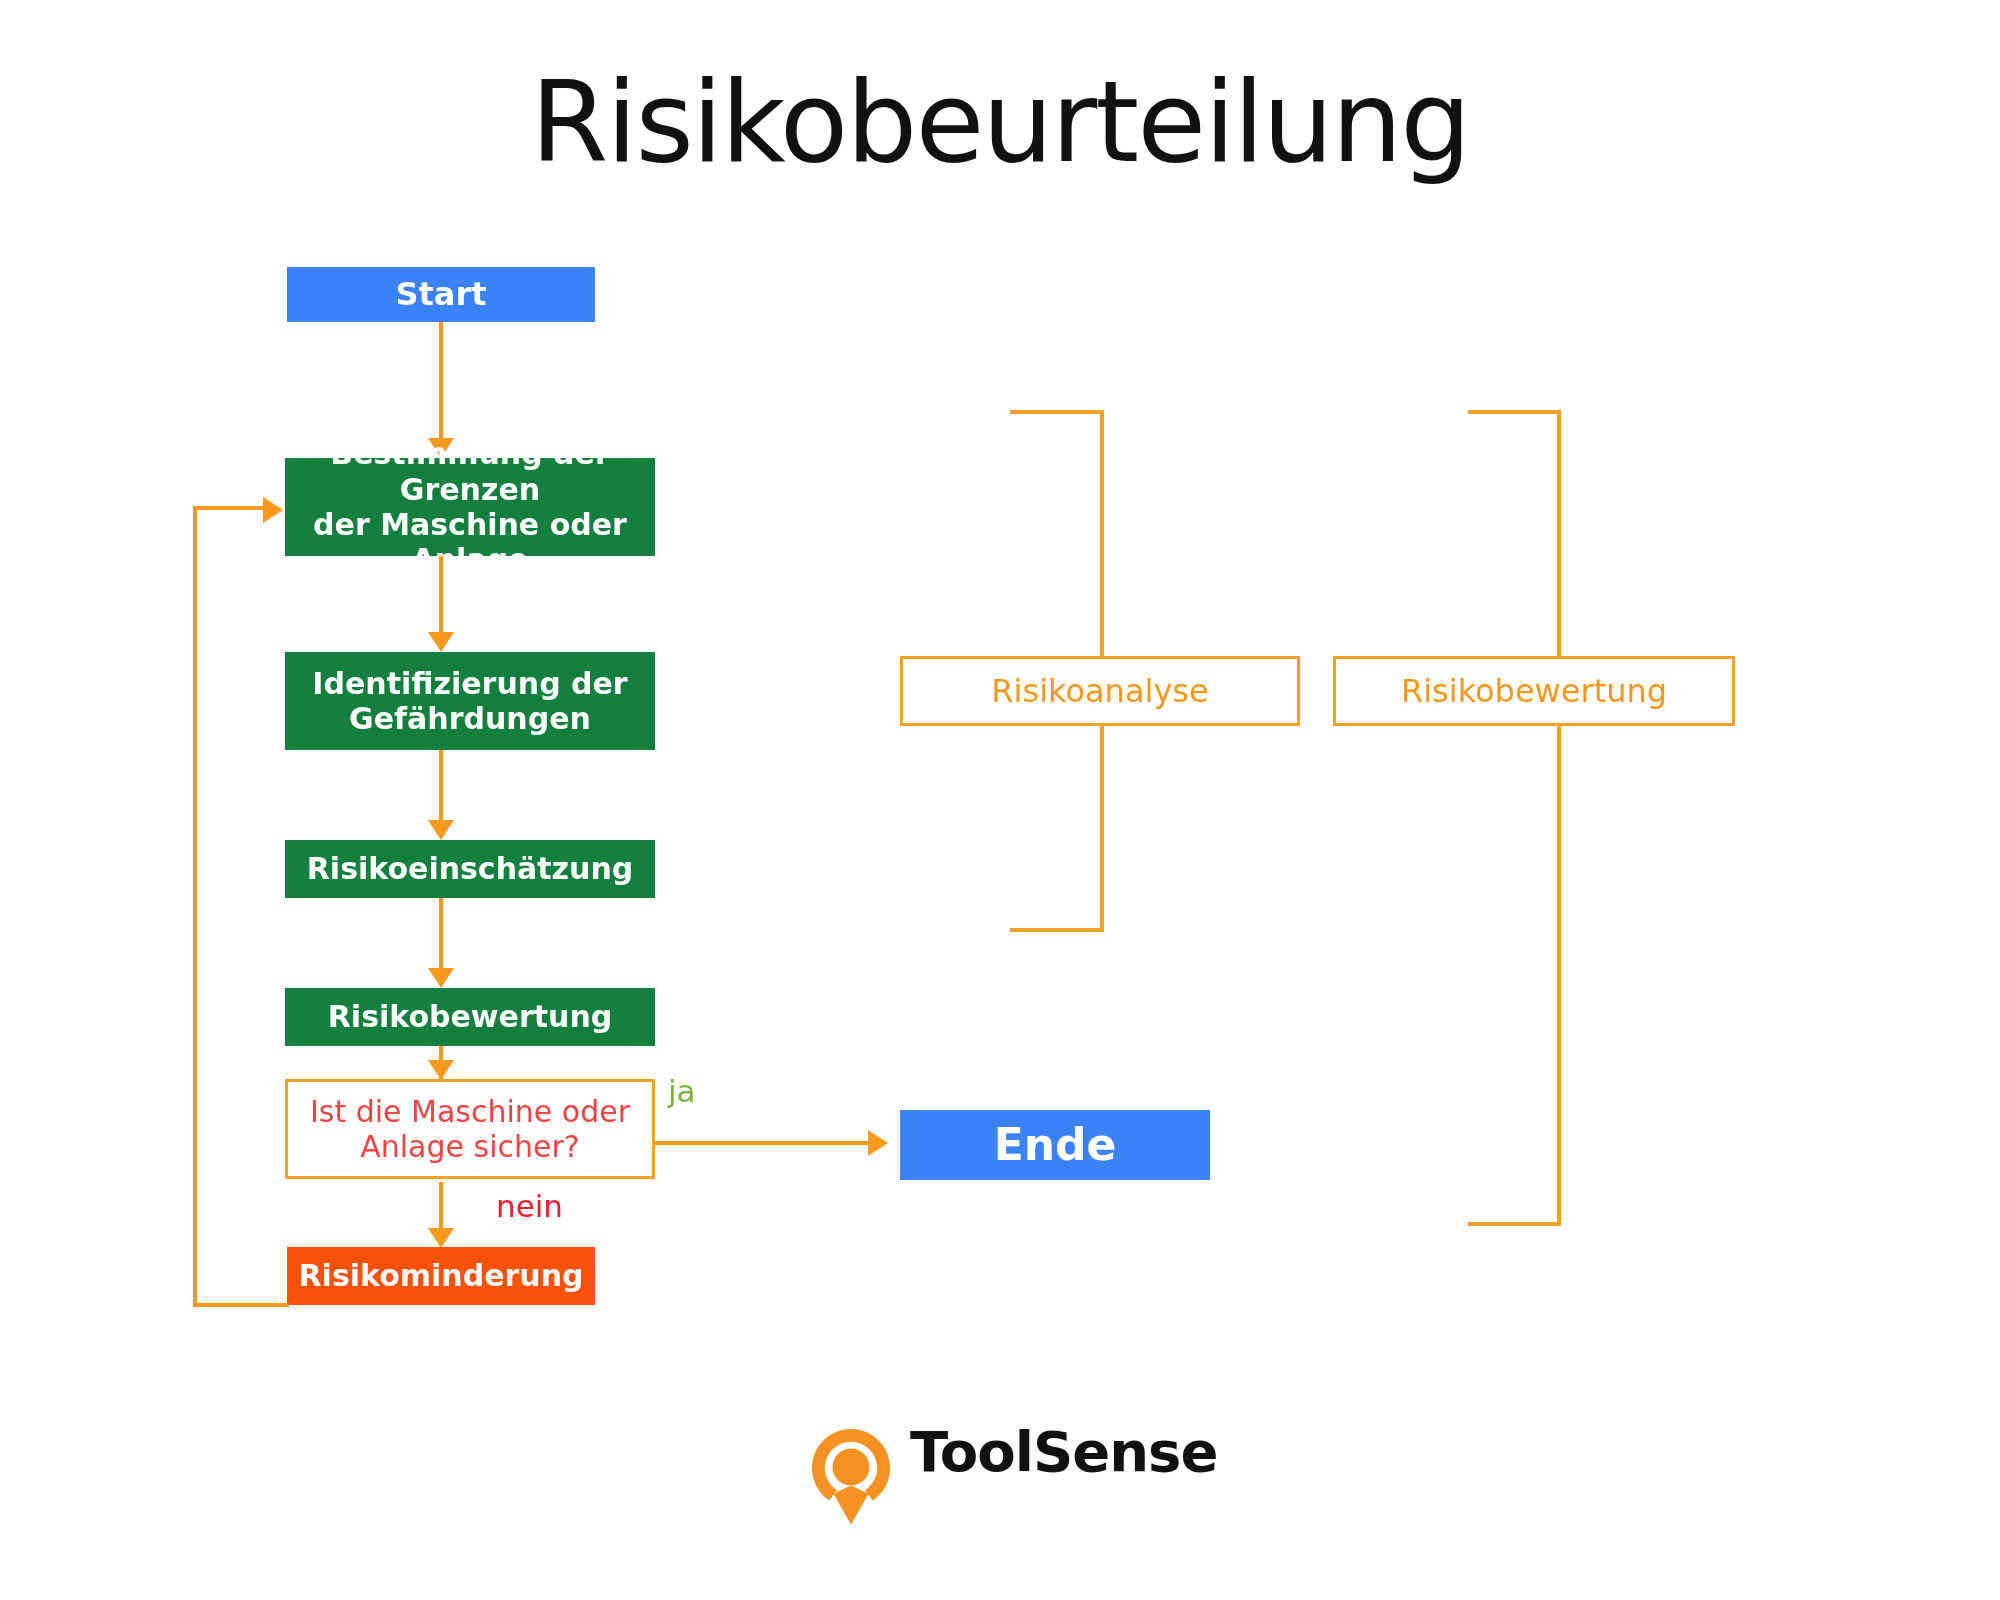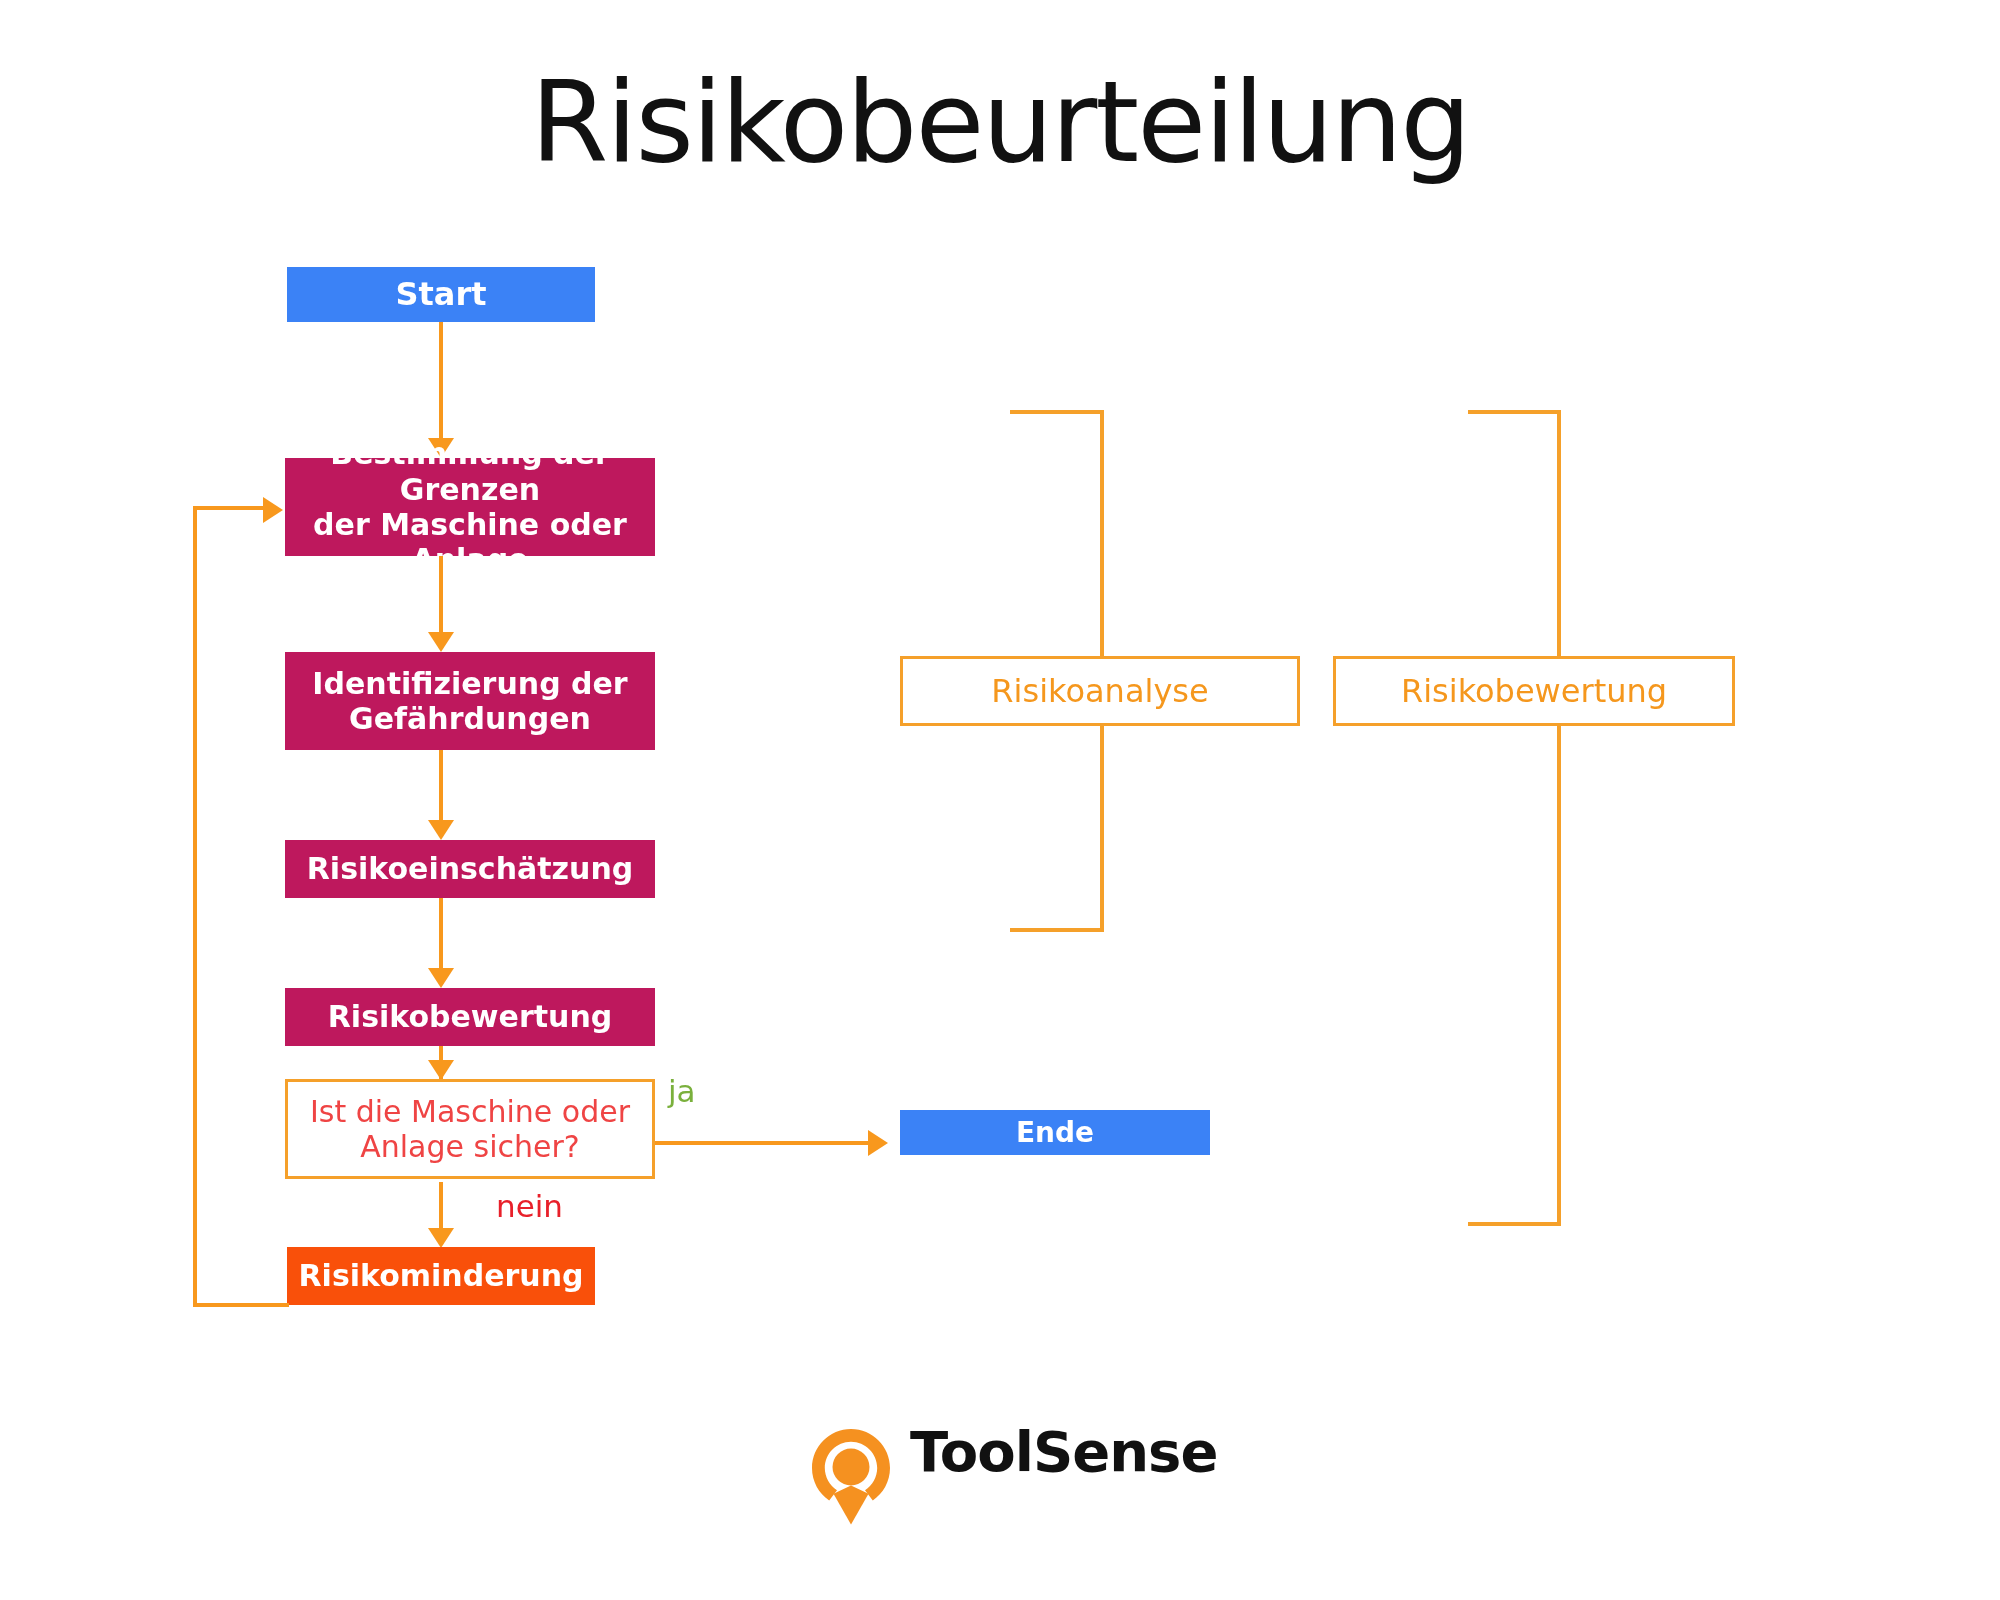--- a/index.html
+++ b/index.html
@@ -45,21 +45,21 @@
     align-items: center;
     justify-content: center;
     text-align: center;
     font-size: 30px;
     line-height: 1.18;
     font-weight: 600;
     color: #ffffff;
     padding: 2px 8px;
   }
   .node.green  { background: #3b82f6; }
-  .node.orange { background: #be185d; }
+  .node.orange { background: #15803d; }
   .node.red    { background: #f9500a; }
   .node.hollow {
     background: #ffffff;
     border: 3px solid #f5a02a;
     color: #ef4444;
     font-weight: 500;
   }
   .node.bold-white { font-weight: bold; }
 
   
@@ -188,21 +188,21 @@
 
   <div class="node hollow" style="left:285px; top:1079px; width:370px; height:100px; flex-direction:column; font-size:30px;">
     <span>Ist die Maschine oder</span>
     <span>Anlage sicher?</span>
   </div>
 
   <div class="hline" style="left:655px; top:1141px; width:215px;"></div>
   <div class="arrow-right" style="left:868px; top:1130px;"></div>
   <div class="branch-label yes" style="left:668px; top:1073px;">ja</div>
 
-  <div class="node green bold-white" style="left:900px; top:1110px; width:310px; height:45px; font-size:28px;align-items:center;">
+  <div class="node green bold-white" style="left:900px; top:1110px; width:310px; height:70px; font-size:44px;align-items:center;">
     <span>Ende</span>
   </div>
 
   <div class="vline" style="left:439px; top:1182px; height:62px;"></div>
   <div class="arrow-down" style="left:428px; top:1228px;"></div>
   <div class="branch-label no" style="left:496px; top:1188px;">nein</div>
 
   <div class="node red bold-white" style="left:287px; top:1247px; width:308px; height:58px;">
     <span>Risikominderung</span>
   </div>

